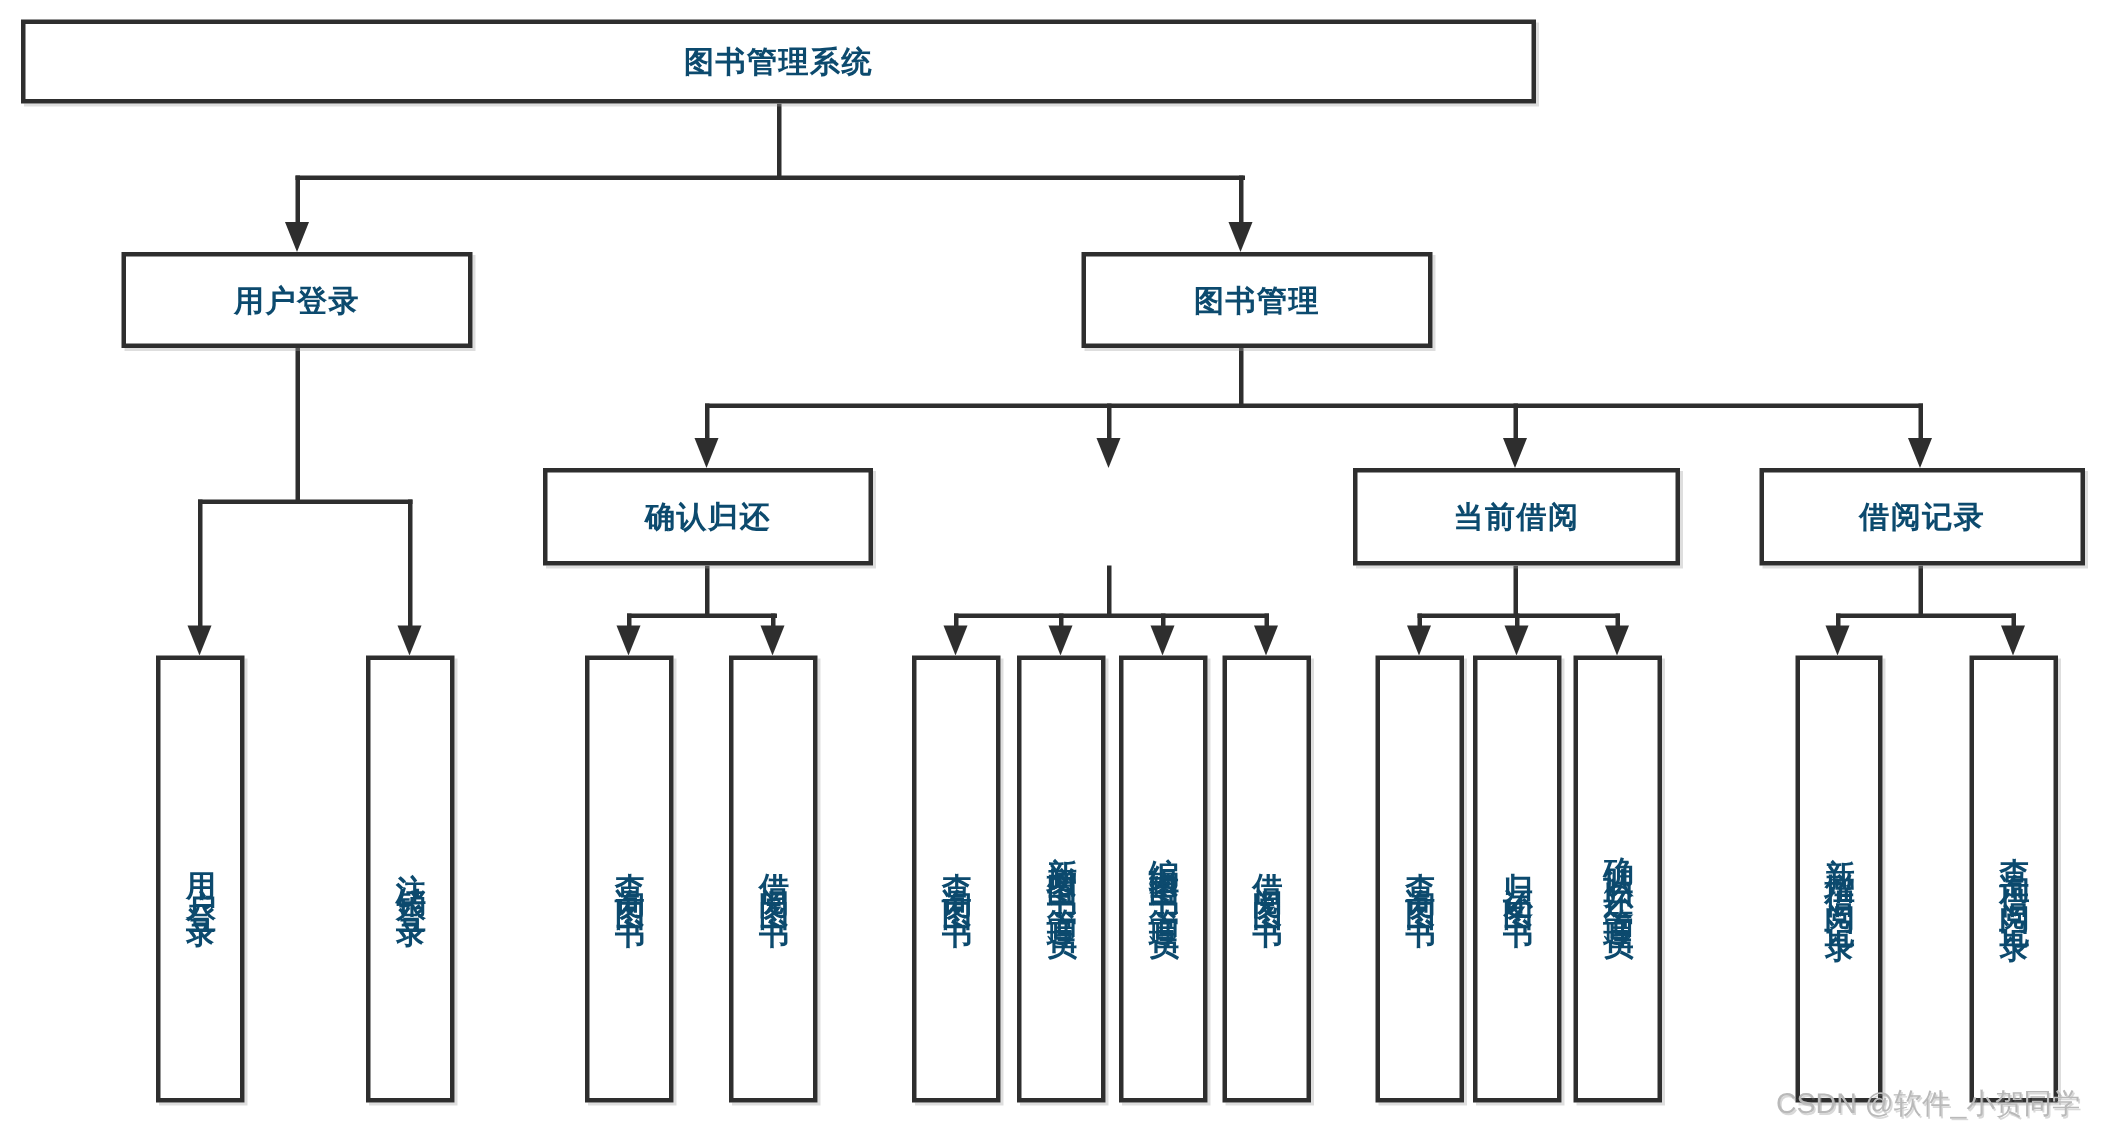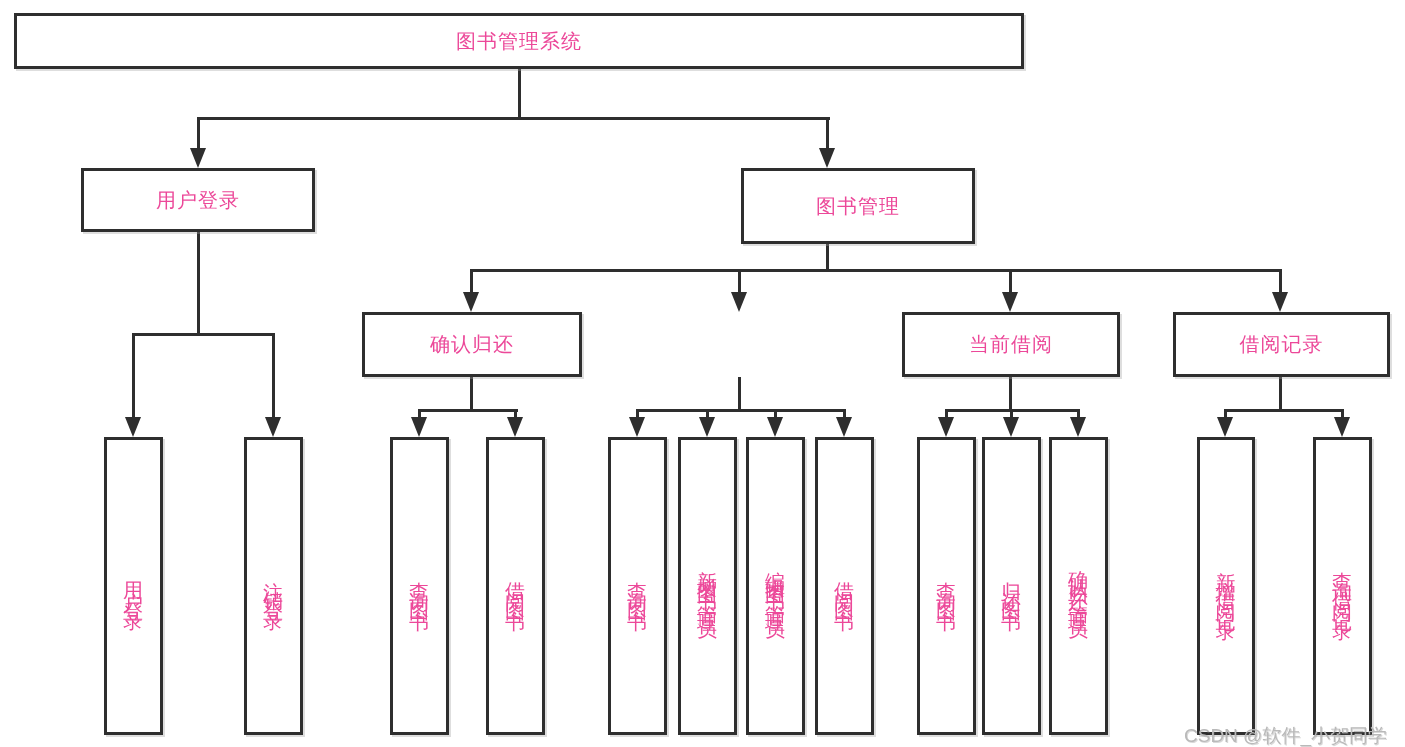--- a/index.html
+++ b/index.html
@@ -4,23 +4,24 @@
 <style>
   html,body { margin:0; padding:0; background:#ffffff; }
   .canvas {
     position:relative; width:1405px; height:747px; background:#ffffff;
     font-family:"Liberation Sans", sans-serif; overflow:hidden;
   }
   .node {
     position:absolute; box-sizing:border-box;
     border:3px solid #2e2e2e; background:#ffffff;
     display:flex; align-items:center; justify-content:center;
-    color:#ec4899; font-size:20px; letter-spacing:1px;
+    color:#0c4a6e; font-size:20px; letter-spacing:1px;
     box-shadow:2px 2px 0 rgba(160,160,160,0.35);
     white-space:nowrap;
+    font-weight:bold;
   }
   .vnode {
     writing-mode:vertical-rl; text-orientation:mixed;
     letter-spacing:10px; line-height:1; white-space:normal;
   }
   .vl { position:absolute; width:3px; background:#2e2e2e; }
   .hl { position:absolute; height:3px; background:#2e2e2e; }
   .arrow {
     position:absolute; width:0; height:0;
     border-left:8px solid transparent; border-right:8px solid transparent;
@@ -93,21 +94,21 @@
   <div class="vl" style="left:1279px;top:377px;height:35px"></div>
   <div class="hl" style="left:1224px;top:409px;width:120px"></div>
   <div class="vl" style="left:1224px;top:409px;height:10px"></div>
   <div class="arrow" style="left:1217px;top:417px"></div>
   <div class="vl" style="left:1341px;top:409px;height:10px"></div>
   <div class="arrow" style="left:1334px;top:417px"></div>
 
   <div class="node" style="left:14px;top:13px;width:1010px;height:56px">图书管理系统</div>
 
   <div class="node" style="left:81px;top:168px;width:234px;height:64px">用户登录</div>
-  <div class="node" style="left:741px;top:168px;width:234px;height:76px">图书管理</div>
+  <div class="node" style="left:721px;top:168px;width:234px;height:64px">图书管理</div>
 
   <div class="node" style="left:362px;top:312px;width:220px;height:65px">确认归还</div>
   <div class="node" style="left:902px;top:312px;width:218px;height:65px">当前借阅</div>
   <div class="node" style="left:1173px;top:312px;width:217px;height:65px">借阅记录</div>
 
   <div class="node vnode" style="left:104px;top:437px;width:59px;height:298px">用户登录</div>
   <div class="node vnode" style="left:244px;top:437px;width:59px;height:298px">注销登录</div>
 
   <div class="node vnode" style="left:390px;top:437px;width:59px;height:298px">查询图书</div>
   <div class="node vnode" style="left:486px;top:437px;width:59px;height:298px">借阅图书</div>

